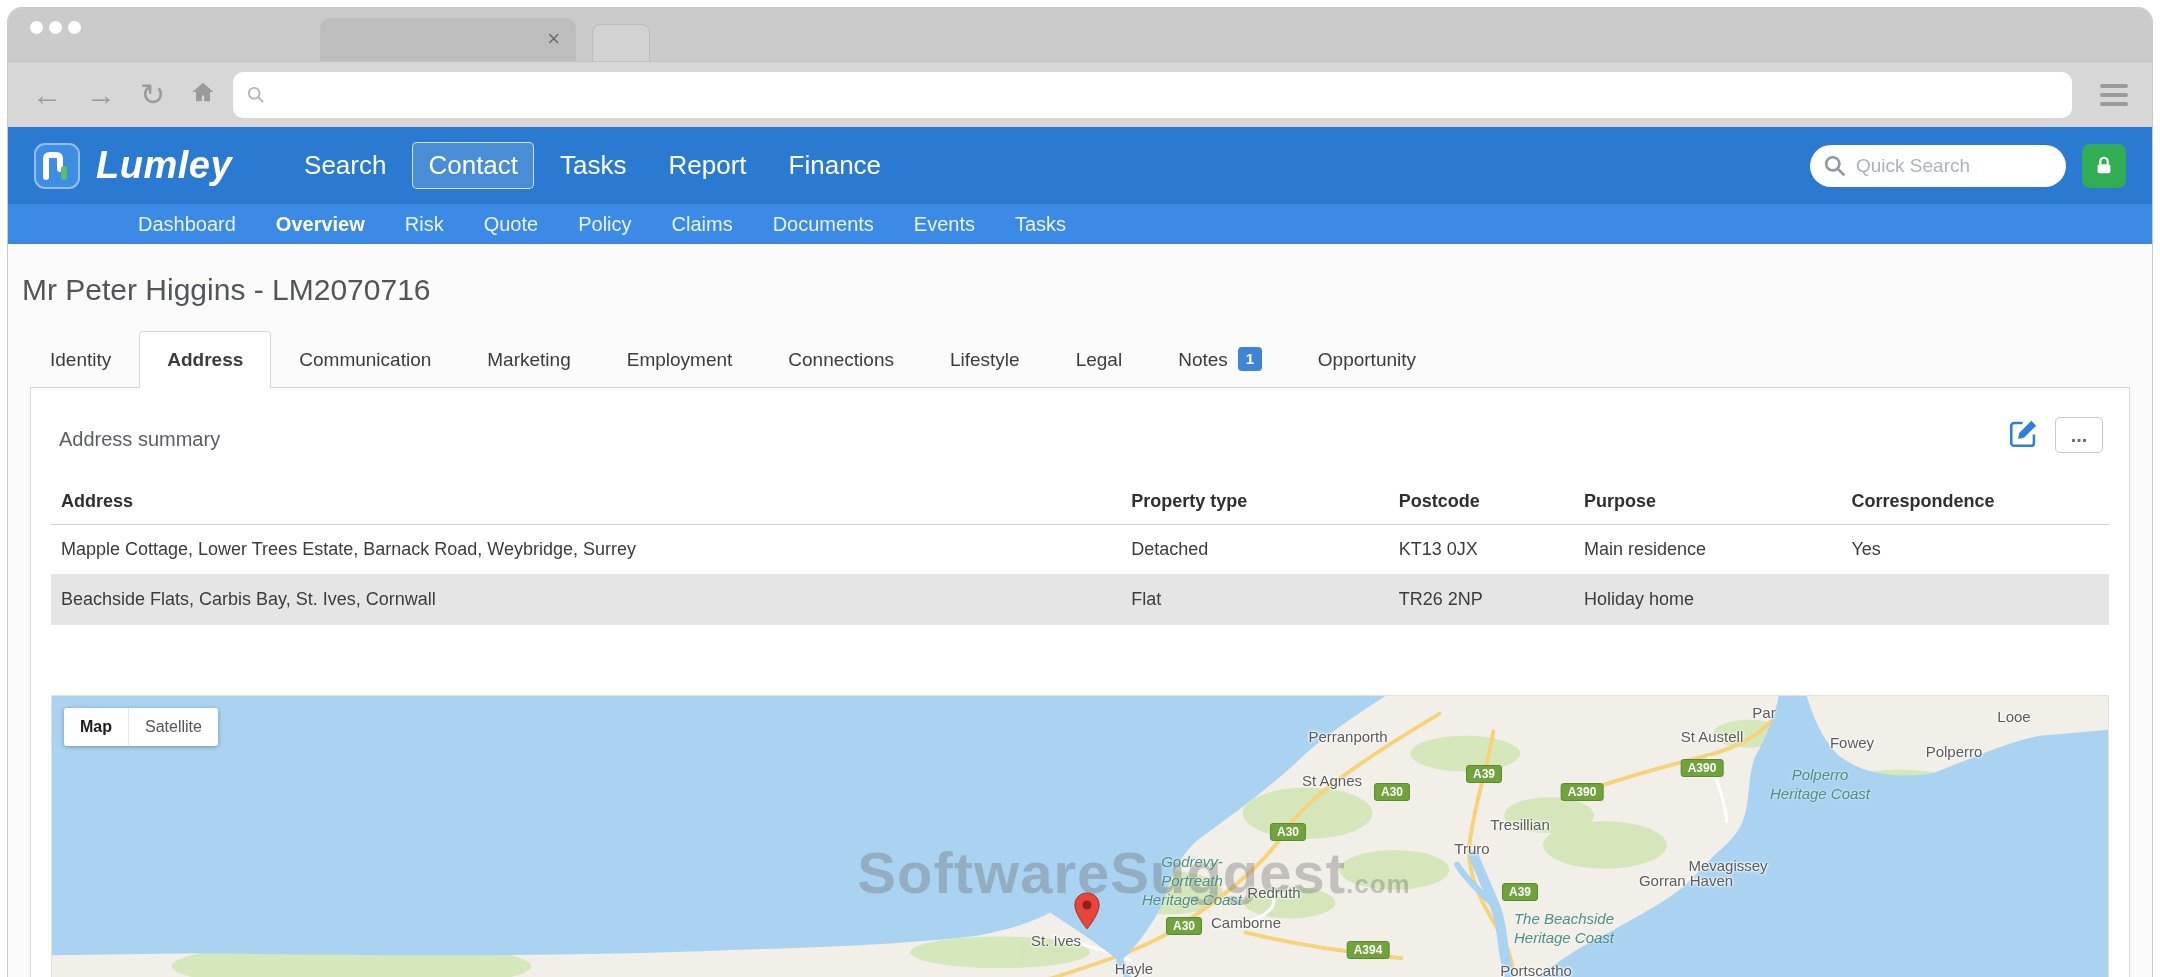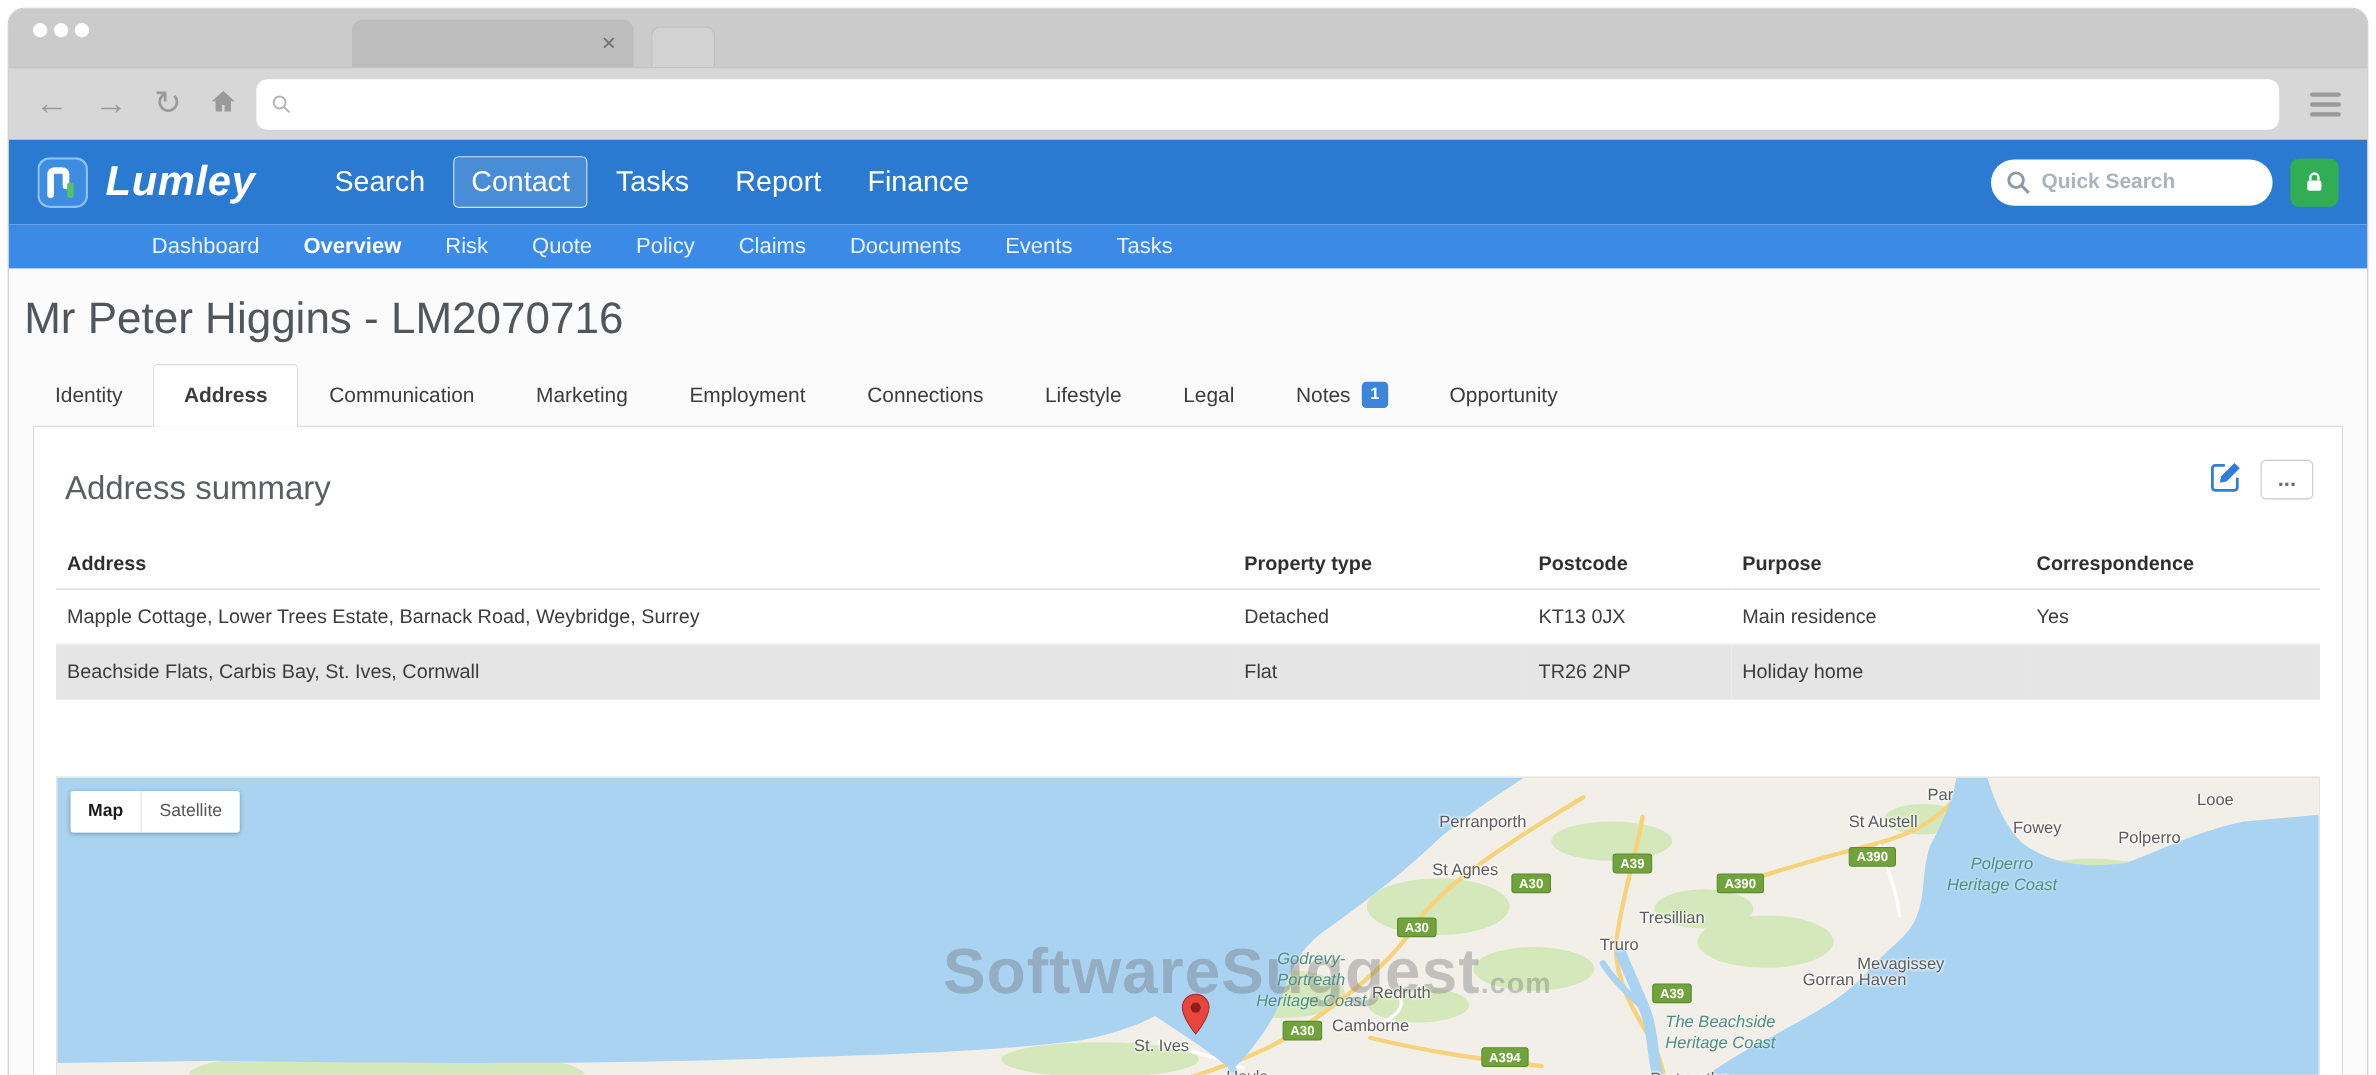--- a/index.html
+++ b/index.html
@@ -20,40 +20,40 @@
   .hamburger div { height:4px; background:#9a9a9a; margin:5px 0; border-radius:2px; }
 
   
   .appheader { height:77px; background:#2b7ad1; display:flex; align-items:center; padding:0 26px; }
   .logo { width:46px; height:46px; margin-right:16px; flex:0 0 auto; }
   .brand { color:#fff; font-size:38px; font-weight:bold; margin-right:56px; letter-spacing:.5px;font-style:italic; }
   .mainnav { display:flex; align-items:center; gap:10px; }
   .nav-item { color:#fff; font-size:26px; padding:7px 15px; border:1px solid transparent; border-radius:5px; white-space:nowrap; }
   .nav-item.active { background:rgba(255,255,255,.15); border-color:rgba(255,255,255,.75); }
   .quicksearch { margin-left:auto; position:relative; width:256px; height:42px; }
-  .quicksearch input { width:100%; height:100%; border:none; outline:none; border-radius:21px; padding:0 14px 0 46px; font-size:19px; color:#444; font-family:inherit;font-weight:bold; }
+  .quicksearch input { width:100%; height:100%; border:none; outline:none; border-radius:21px; padding:0 14px 0 46px; font-size:19px; color:#444; font-family:inherit; }
   .quicksearch input::placeholder { color:#a9b4be; }
   .qs-icon { position:absolute; left:14px; top:10px; }
   .lockbtn { width:44px; height:44px; background:#31ad53; border-radius:8px; margin-left:16px; display:flex; align-items:center; justify-content:center; }
 
   
   .subnav { height:40px; background:#3b8ae6; display:flex; align-items:center; padding-left:110px; }
   .subnav-item { color:#eaf3fd; font-size:20px; padding:0 20px; white-space:nowrap; }
   .subnav-item.active { color:#fff; font-weight:bold; }
 
   
   .content { position:relative; background:#fbfbfb; height:733px; }
-  .page-title { margin:26px 0 0 14px; font-size:40px; font-weight:400; color:#50565a; line-height:40px; }
+  .page-title { margin:26px 0 0 14px; font-size:30px; font-weight:400; color:#50565a; line-height:40px; }
   .tabs { display:flex; align-items:flex-end; margin:21px 0 0 14px; position:relative; z-index:2; }
   .tab { height:56px; line-height:56px; padding:0 27px; font-size:19px; color:#3c3c3c; border:1px solid transparent; border-bottom:none; white-space:nowrap; }
   .tab.active { background:#fff; border-color:#d9d9d9; border-radius:4px 4px 0 0; font-weight:bold; margin-bottom:-1px; height:57px; }
   .tab-badge { display:inline-block; min-width:24px; height:24px; line-height:24px; background:#3d85d8; color:#fff; border-radius:4px; font-size:15px; font-weight:bold; text-align:center; margin-left:10px; padding:0 4px; vertical-align:2px; }
 
   .card { margin:0 22px; background:#fff; border:1px solid #d9d9d9; position:relative; height:620px; }
-  .card-heading { font-size:30px; color:#5a5f63; font-weight:400; margin:40px 0 0 28px; }
+  .card-heading { font-size:20px; color:#5a5f63; font-weight:400; margin:40px 0 0 28px; }
   .card-actions { position:absolute; top:28px; right:26px; display:flex; align-items:center; gap:14px; }
   .more-btn { width:48px; height:36px; border:1px solid #c9c9c9; border-radius:5px; background:#fff; color:#6e6e6e; font-size:20px; font-weight:bold; text-align:center; line-height:26px; }
 
   .addr-table { width:calc(100% - 40px); margin:30px 20px 0; border-collapse:collapse; }
   .addr-table th { text-align:left; font-size:18px; font-weight:bold; color:#2f2f2f; padding:10px 10px 12px; border-bottom:1px solid #cfcfcf; }
   .addr-table td { font-size:18px; color:#3c3c3c; padding:14px 10px; border-bottom:1px solid #e8e8e8; }
   .addr-table tbody tr:nth-child(2) { background:#e5e5e5; }
   .c0{width:52%} .c1{width:13%} .c2{width:9%} .c3{width:13%} .c4{width:13%}
 
   

